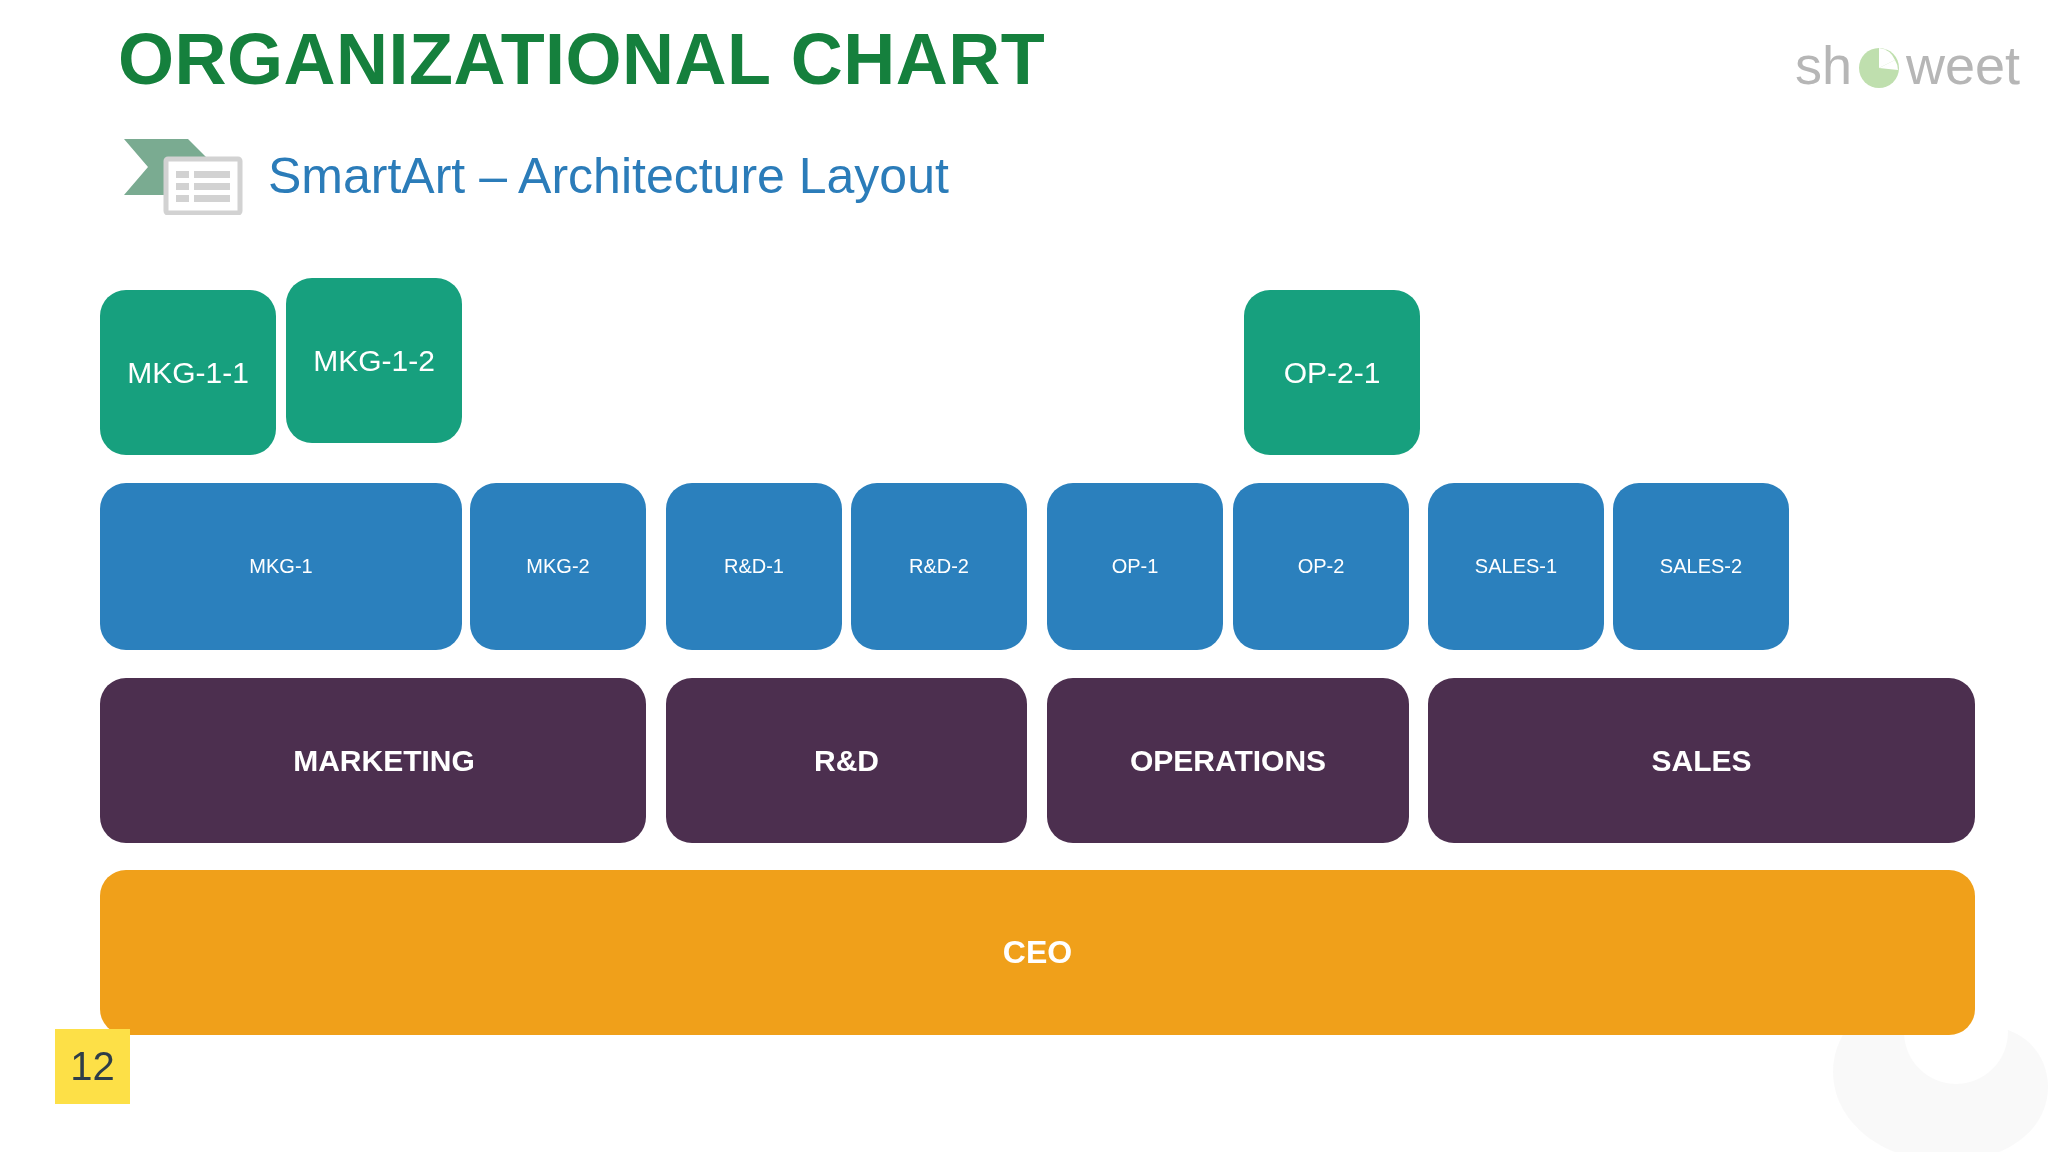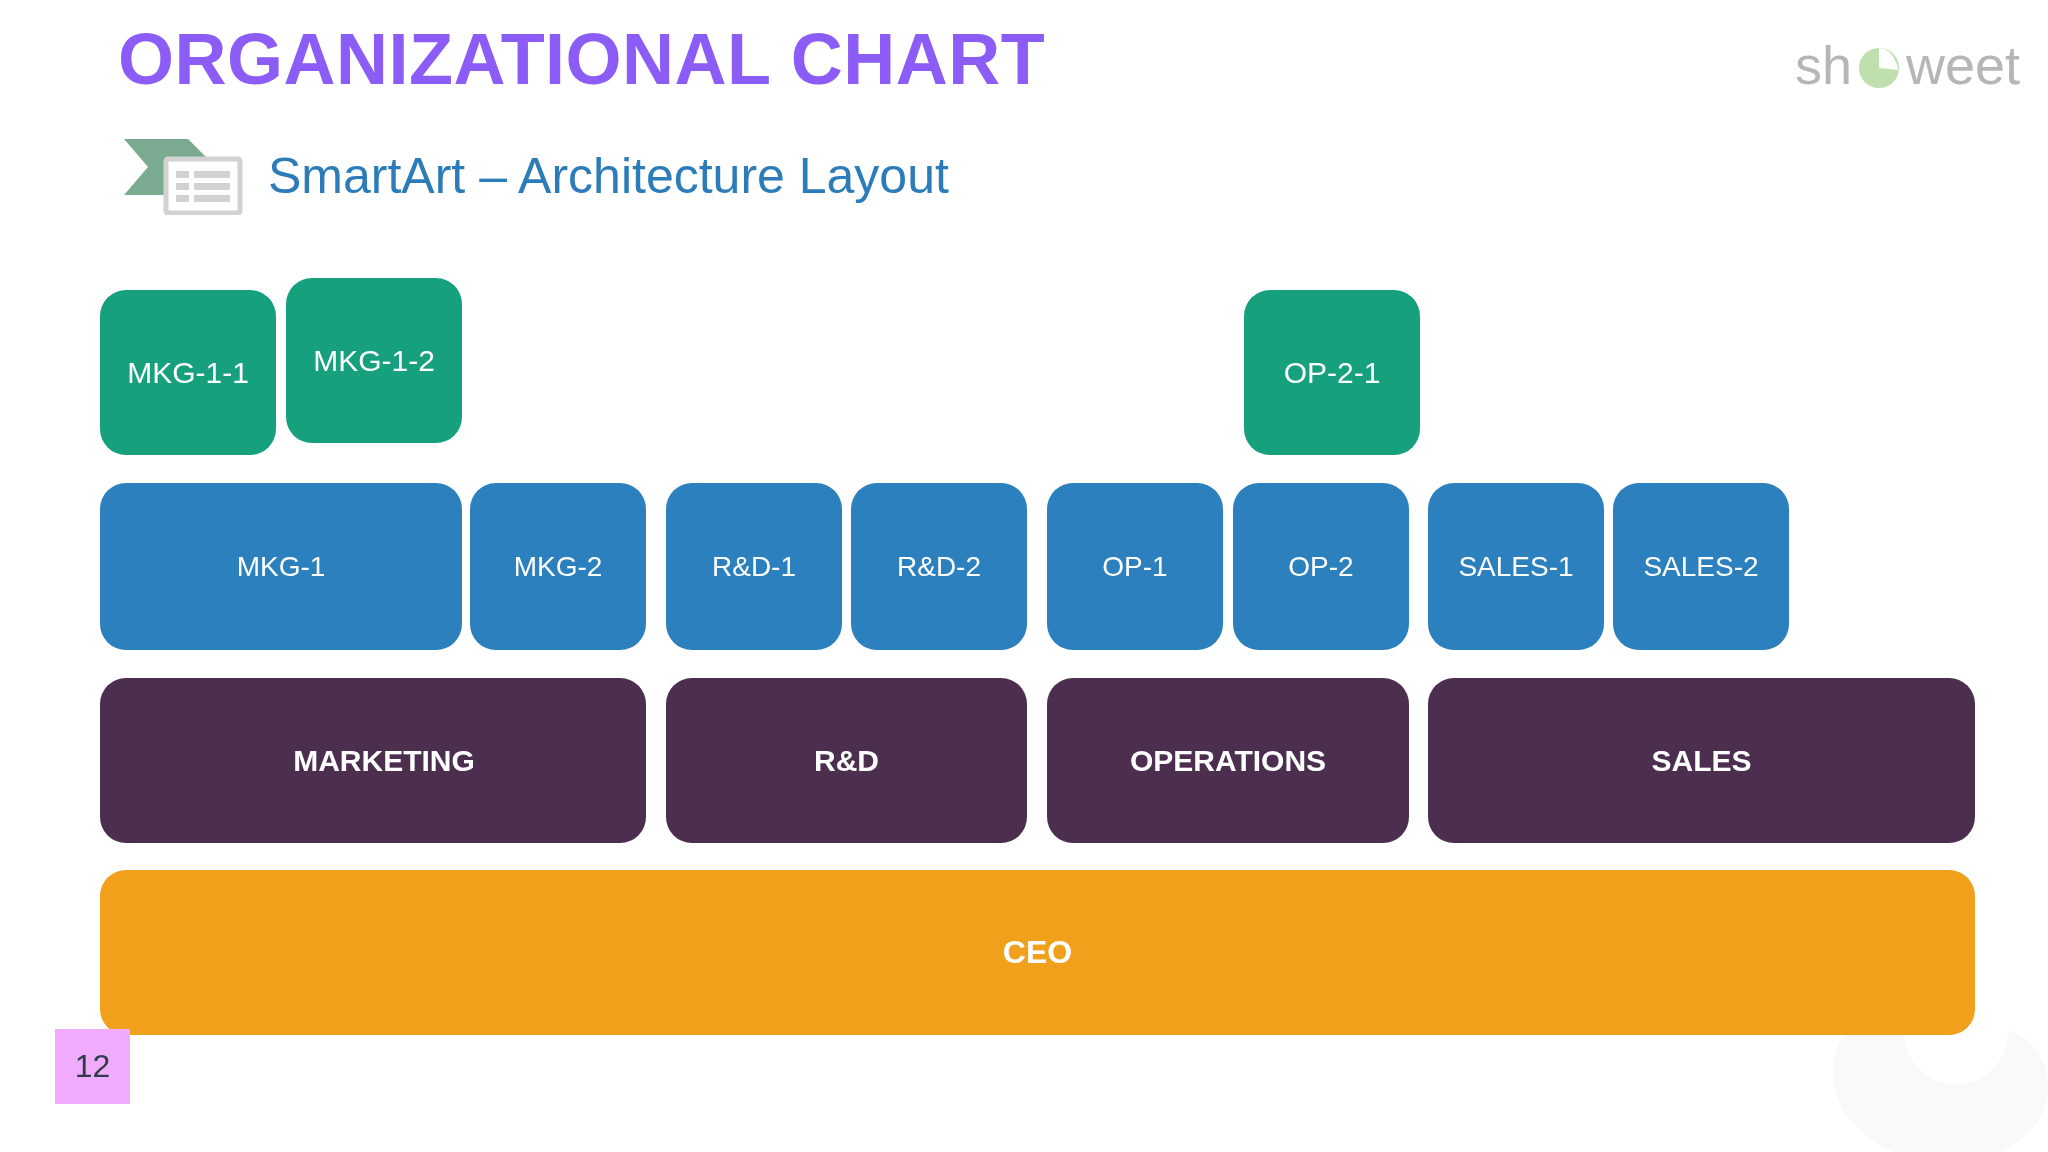--- a/index.html
+++ b/index.html
@@ -28,21 +28,21 @@
   }
 
   
   #slide-title {
     position: absolute;
     left: 118px;
     top: 22px;
     font-size: 72px;
     font-weight: bold;
     letter-spacing: 0.5px;
-    color: #8b5cf6;
+    color: #15803d;
     line-height: 1.05;
     white-space: nowrap;
   }
   #subtitle-row {
     position: absolute;
     left: 122px;
     top: 136px;
     height: 80px;
     display: flex;
     align-items: center;
@@ -92,34 +92,34 @@
     position: absolute;
     border-radius: 26px;
     display: flex;
     align-items: center;
     justify-content: center;
     color: #ffffff;
     box-sizing: border-box;
   }
   .node span { display: block; }
   .row-sub   { font-size: 30px; }          
-  .row-team  { font-size: 28px; }          
+  .row-team  { font-size: 20px; }          
   .row-dept  { font-size: 30px; font-weight: bold; }  
   .row-top   { font-size: 32px; font-weight: bold; }  
 
   
   #page-number {
     position: absolute;
     left: 55px;
     bottom: 48px;
     width: 75px;
     height: 75px;
-    background: #f0abfc;
+    background: #fde047;
     color: #2e3d49;
-    font-size: 32px;
+    font-size: 40px;
     display: flex;
     align-items: center;
     justify-content: center;
   }
 </style>
 </head>
 <body>
 
 <svg id="watermark" viewBox="0 0 300 300">
   <path d="M150 40 C185 40 205 75 200 115 C235 110 270 135 270 175 C270 220 225 250 170 250 C105 250 55 210 55 160 C55 115 95 80 140 78 Z" fill="#f4f4f4"></path>

